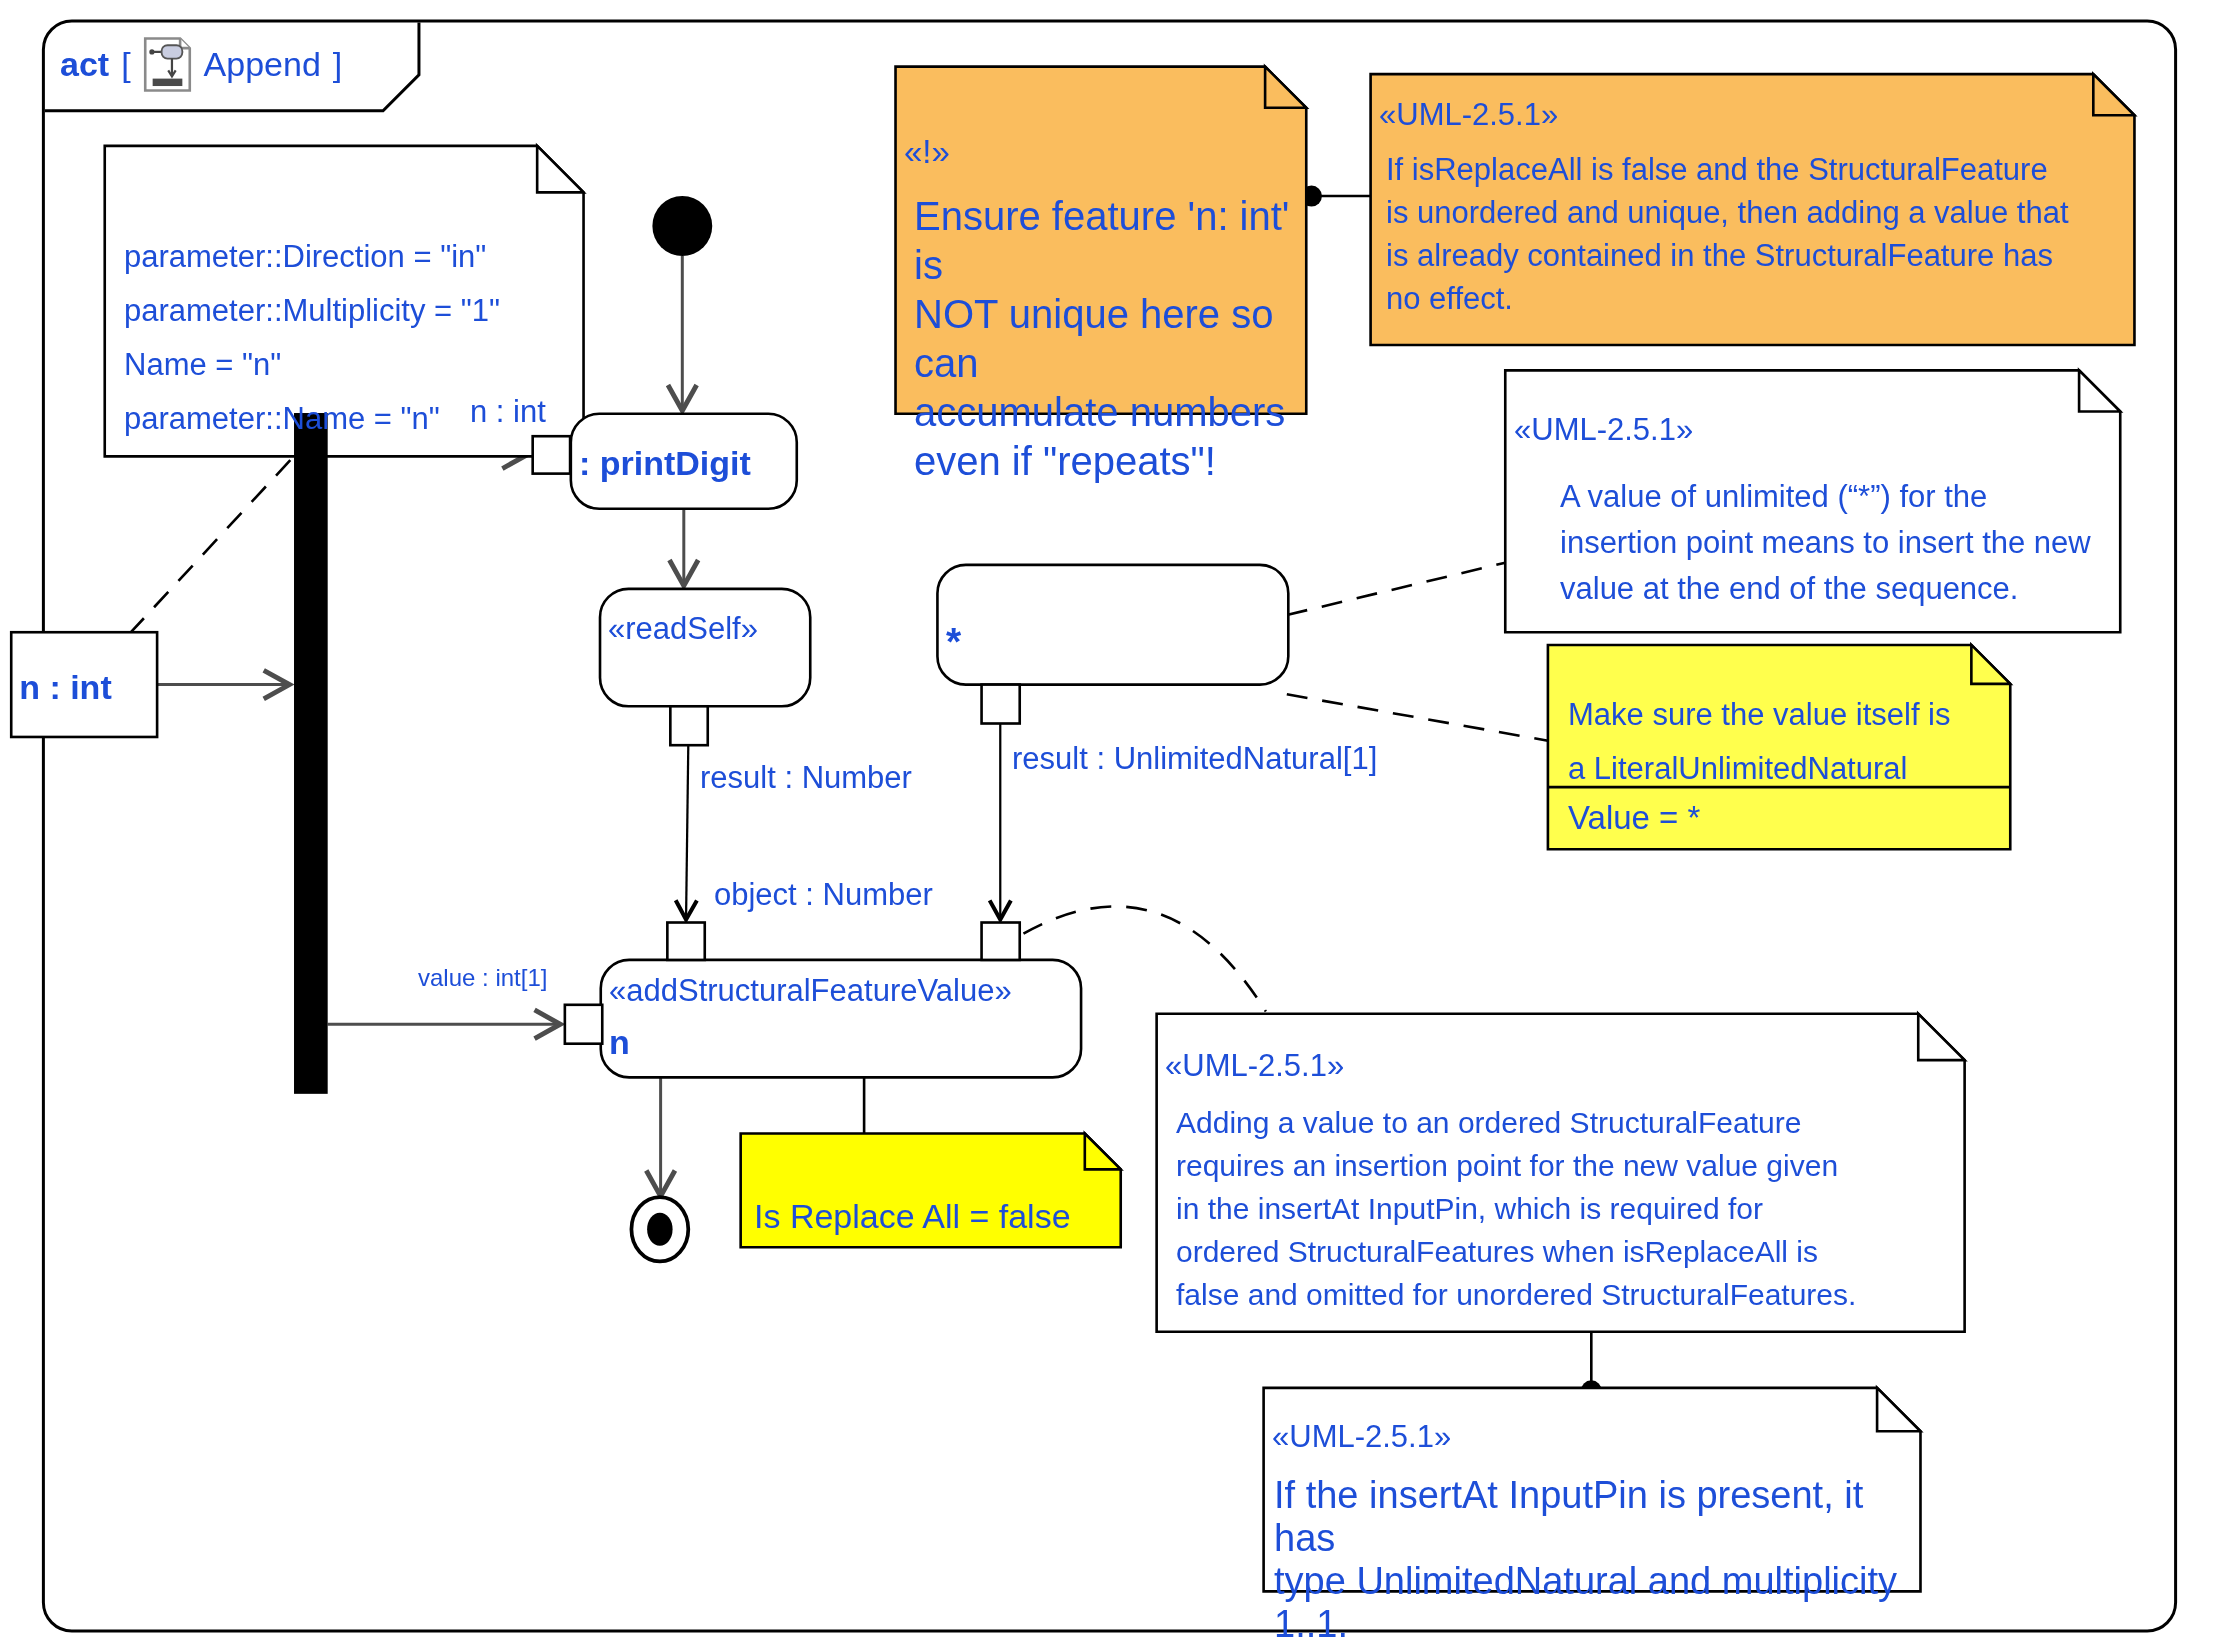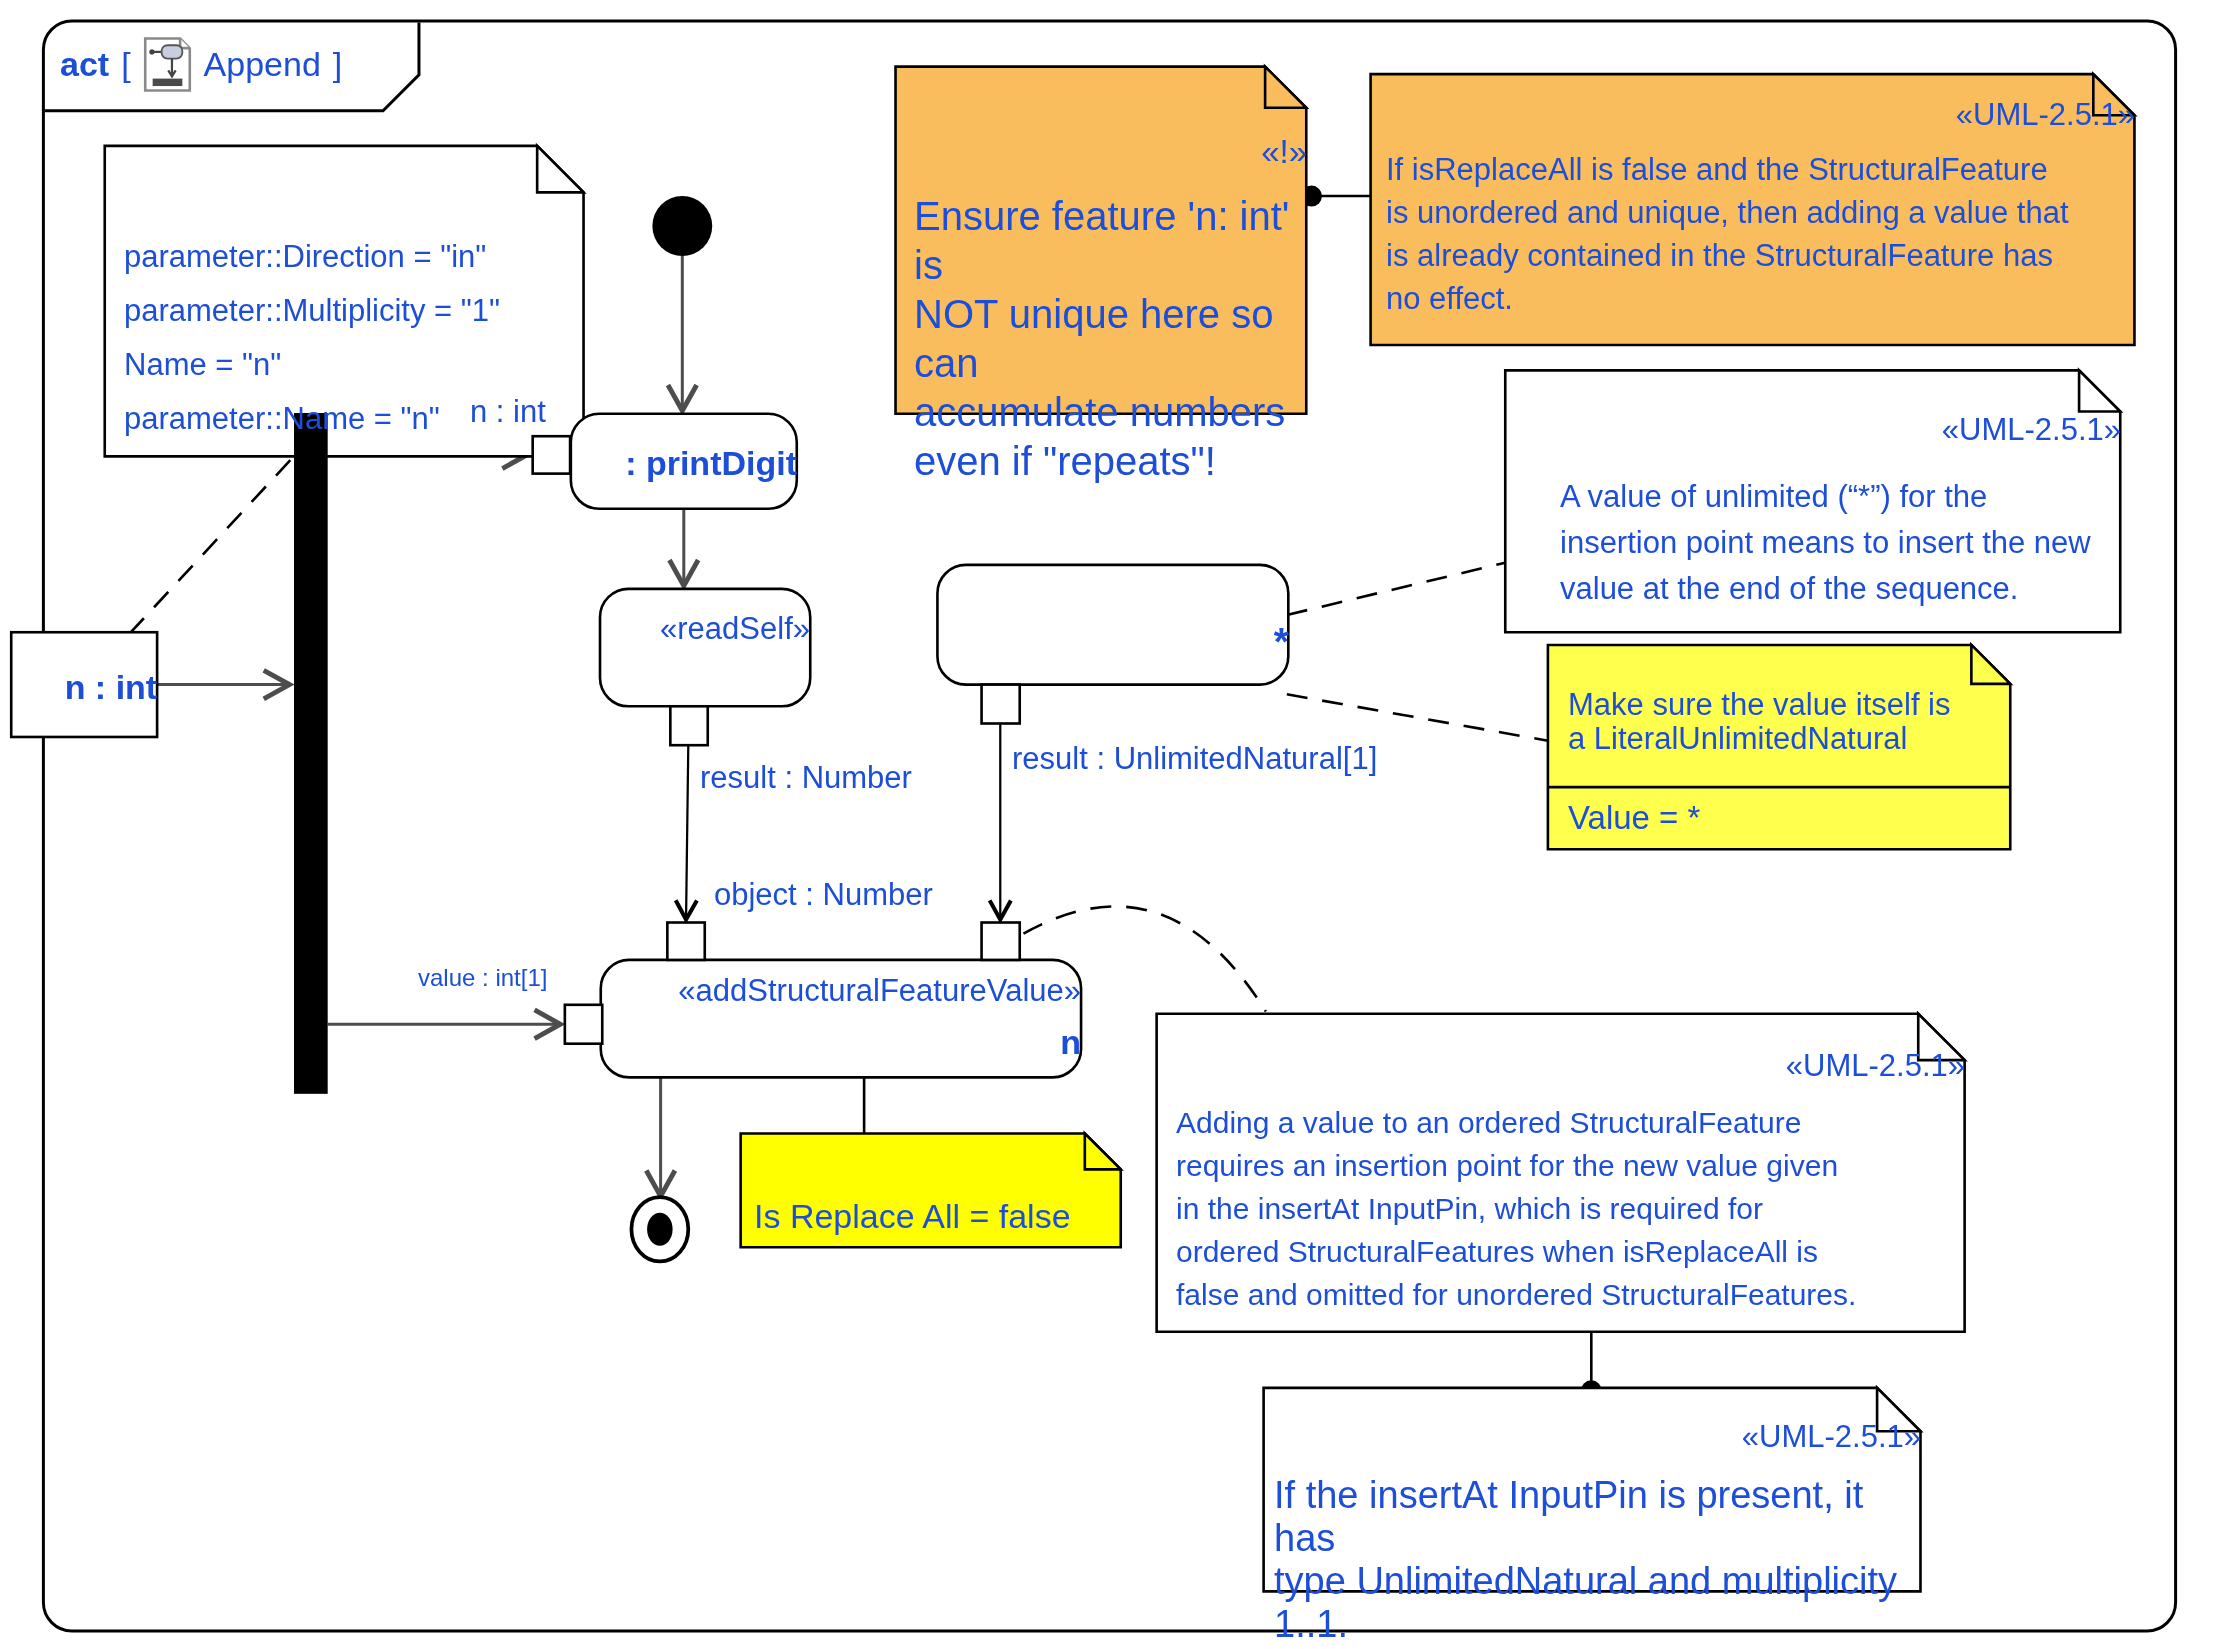--- a/index.html
+++ b/index.html
@@ -1,20 +1,20 @@
 <!DOCTYPE html>
 <html style="font-size:12px"><head>
 <meta charset="utf-8">
 <style>
   html,body{margin:0;padding:0;background:#fff;}
   #canvas{position:relative;width:2216px;height:1649px;background:#fff;
           font-family:"Liberation Sans",sans-serif;color:#1d4ed8;overflow:hidden;}
   #edges{position:absolute;left:0;top:0;}
   .t{position:absolute;white-space:pre-line;line-height:1.38;}
-  .c{text-align:right;}
+  .c{text-align:left;padding-left:8px;}
   .b{font-weight:bold;}
   .tab{position:absolute;left:60px;top:36px;display:flex;align-items:center;gap:12px;font-size:34px;}
   .tab .kw{font-weight:bold;}
 </style>
 </head>
 <body>
 
 <div id="canvas">
 
   <svg id="edges" width="2216" height="1649" viewBox="0 0 2962 2204">
@@ -140,21 +140,21 @@
   <div class="t" style="left:1386px;top:148px;width:741px;font-size:31px;line-height:43px;">If isReplaceAll is false and the StructuralFeature
 is unordered and unique, then adding a value that
 is already contained in the StructuralFeature has
 no effect.</div>
 
   <div class="t c" style="left:1506px;top:409px;width:615px;font-size:31px;">«UML-2.5.1»</div>
   <div class="t" style="left:1560px;top:474px;width:554px;font-size:31px;line-height:46px;">A value of unlimited (“*”) for the
 insertion point means to insert the new
 value at the end of the sequence.</div>
 
-  <div class="t" style="left:1568px;top:688px;width:434px;font-size:31px;line-height:34px;">Make sure the value itself is
+  <div class="t" style="left:1568px;top:688px;width:434px;font-size:31px;line-height:54px;">Make sure the value itself is
 a LiteralUnlimitedNatural</div>
   <div class="t" style="left:1568px;top:795px;width:434px;font-size:33px;">Value = *</div>
 
   <div class="t" style="left:754px;top:1193px;width:359px;font-size:34px;">Is Replace All = false</div>
 
   <div class="t c" style="left:1157px;top:1045px;width:808px;font-size:31px;">«UML-2.5.1»</div>
   <div class="t" style="left:1176px;top:1101px;width:778px;font-size:30px;line-height:43px;">Adding a value to an ordered StructuralFeature
 requires an insertion point for the new value given
 in the insertAt InputPin, which is required for
 ordered StructuralFeatures when isReplaceAll is

